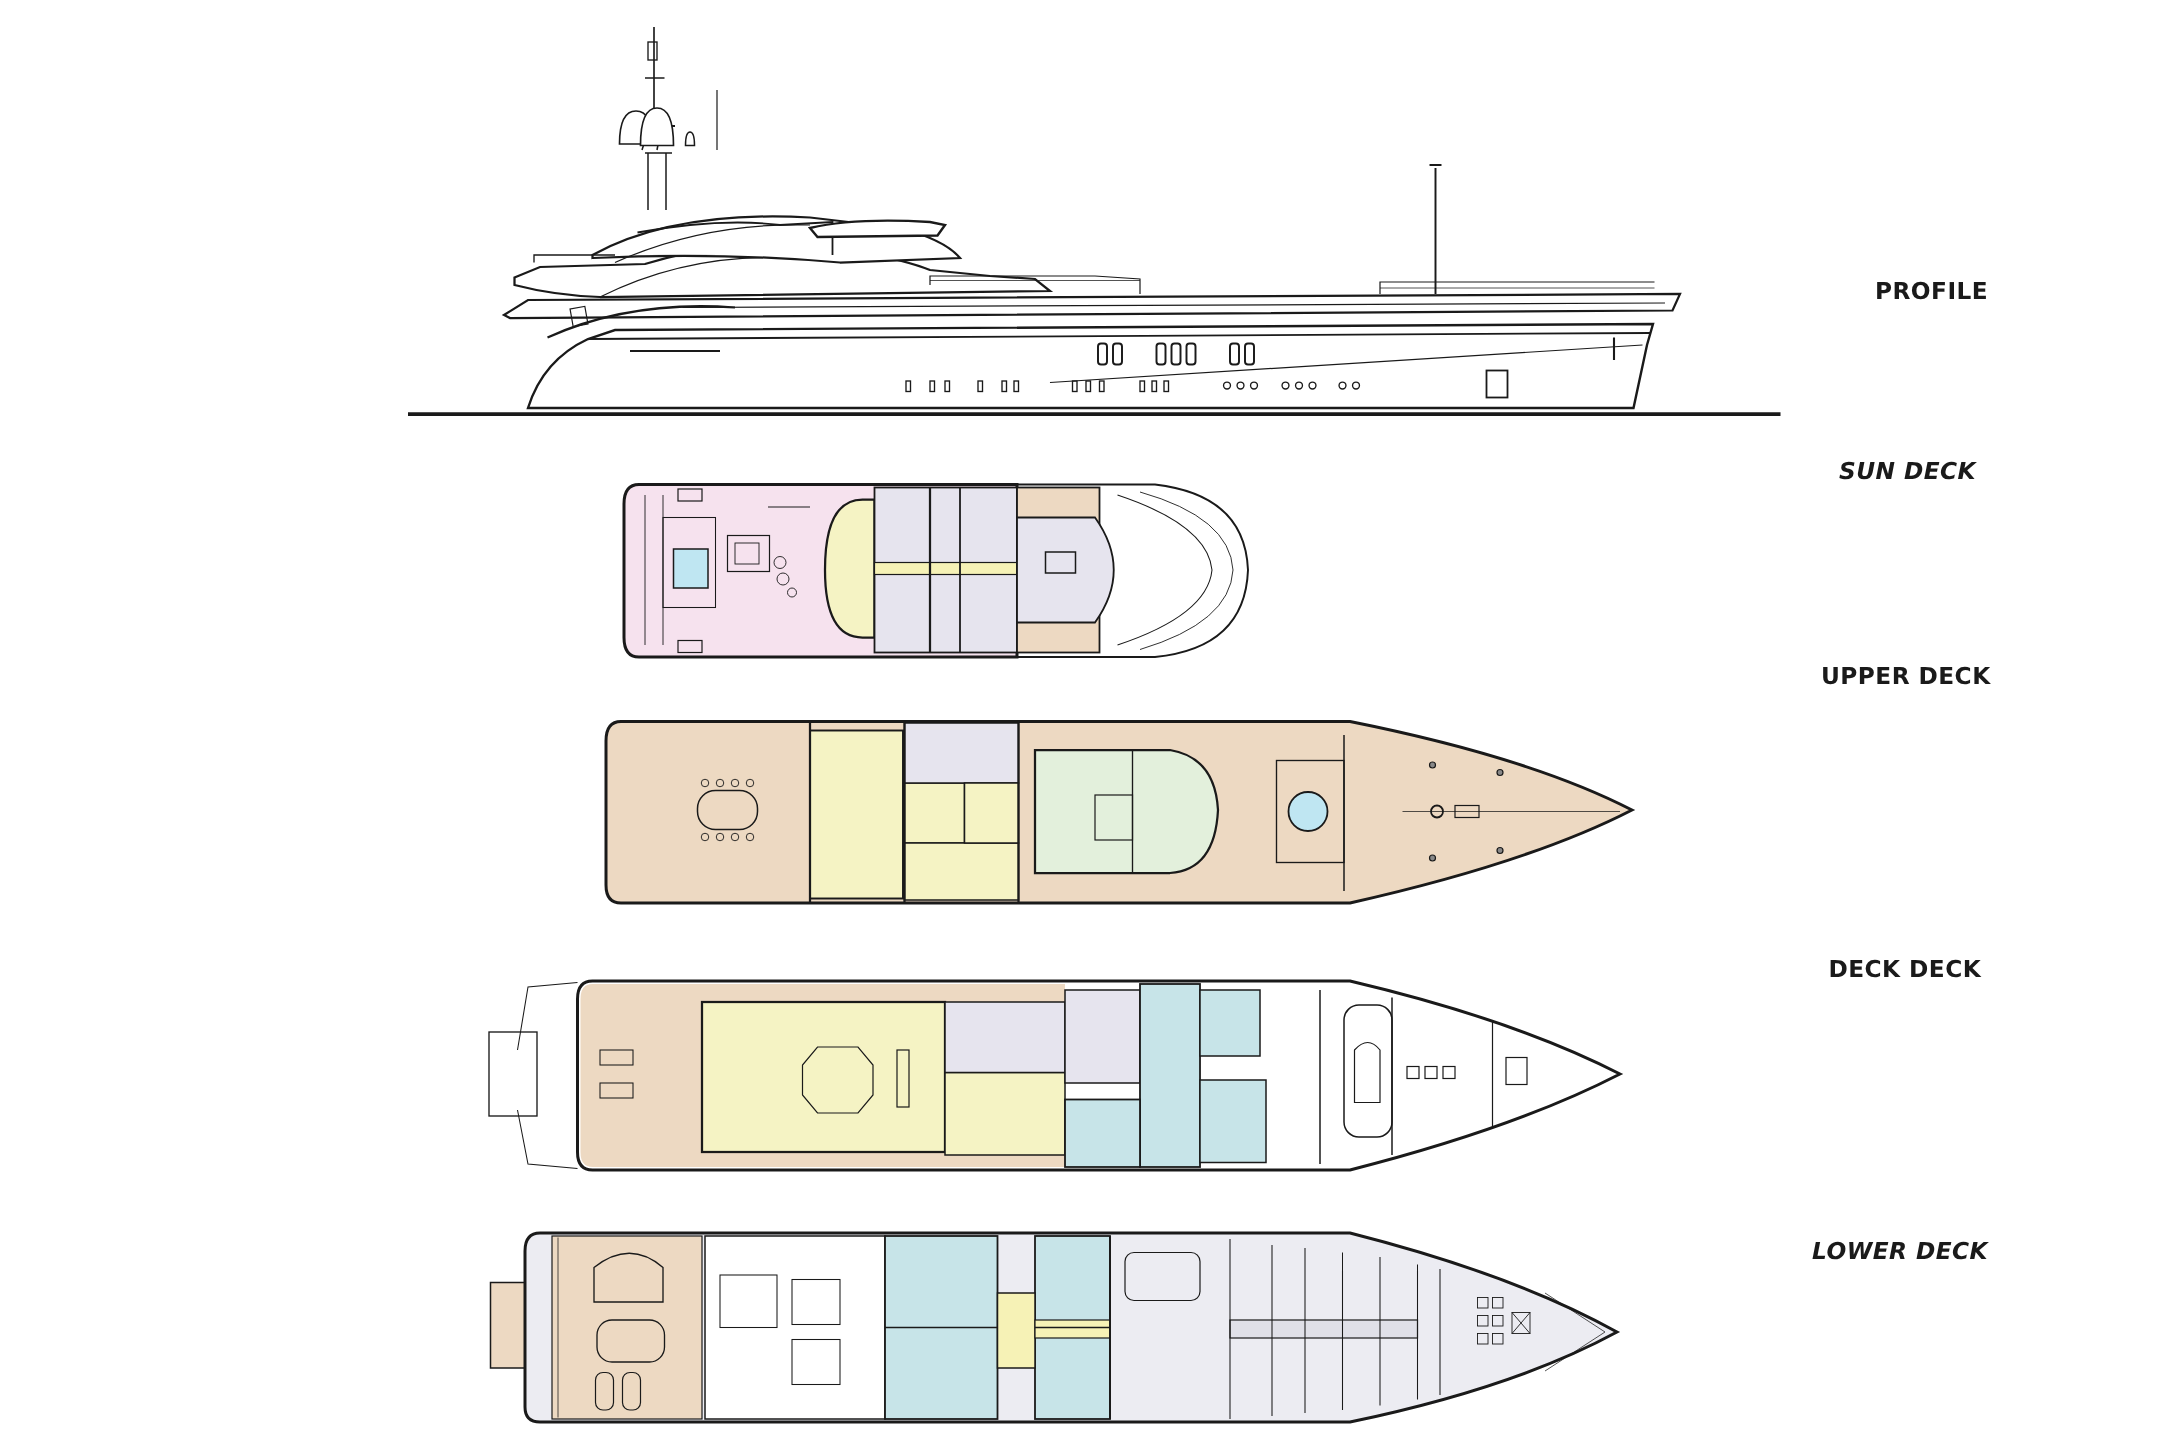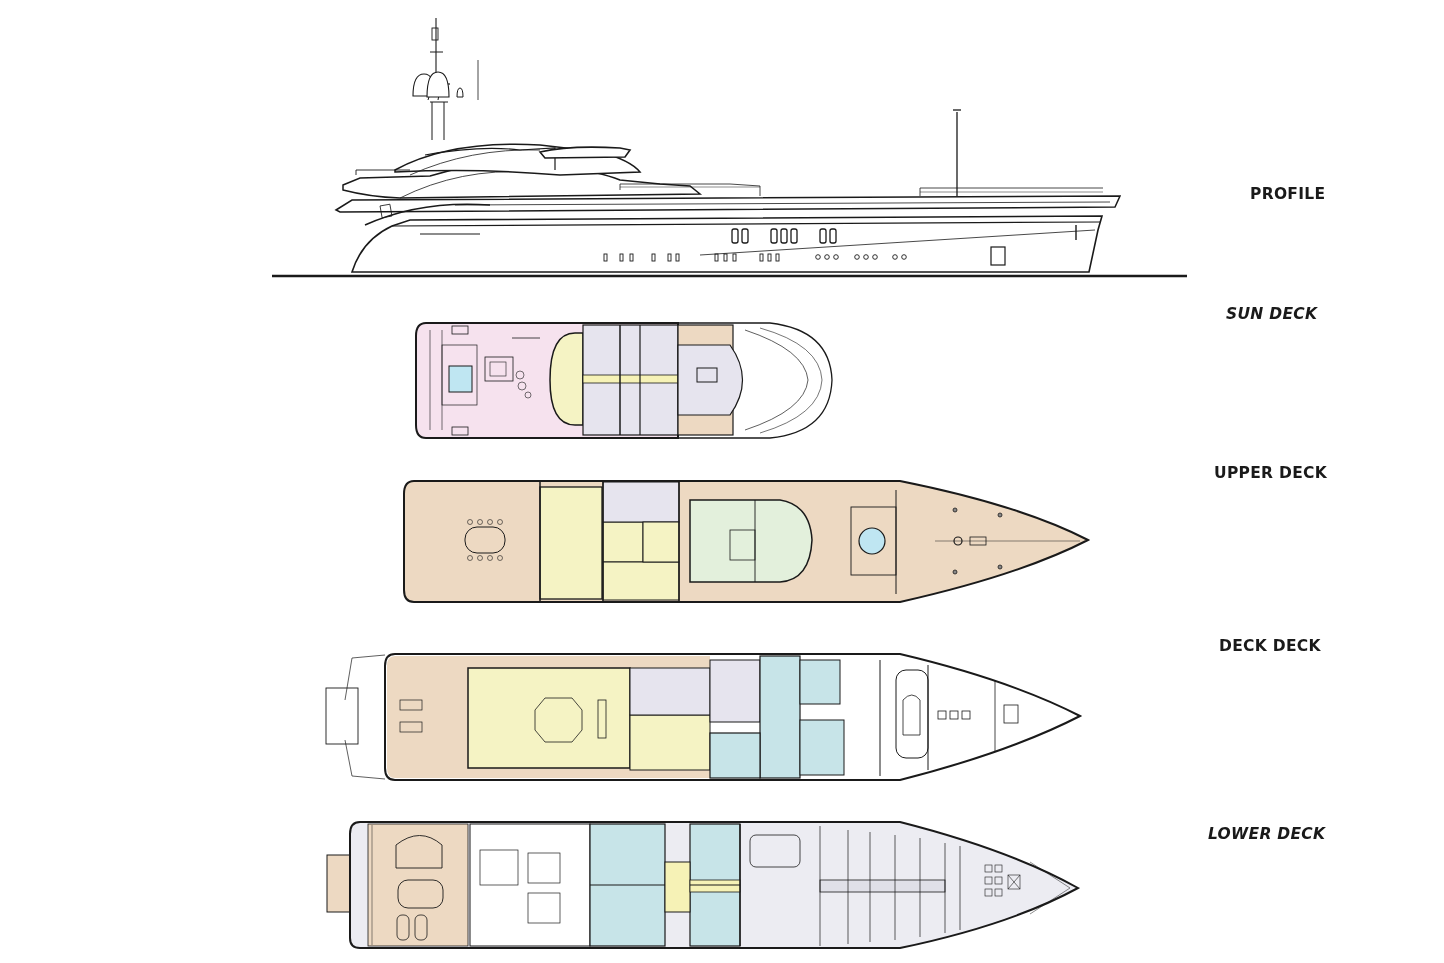--- a/index.html
+++ b/index.html
@@ -5,21 +5,21 @@
   html, body { margin:0; padding:0; background:#ffffff; }
   body { width:1444px; height:963px; position:relative; overflow:hidden; font-family:"DejaVu Sans", sans-serif; }
   .label { position:absolute; font-family:"DejaVu Sans", sans-serif; font-weight:bold; font-size:15.5px; color:#1a1a1a; letter-spacing:0.3px; white-space:nowrap; text-align:right; }
   svg.layer { position:absolute; left:0; top:0; }
 </style>
 </head>
 <body>
 
 <div class="label" style="left:1250px; top:157px;margin-top:28px;">PROFILE</div>
 <div class="label" style="left:1226px; top:305px;font-style:italic;">SUN DECK</div>
-<div class="label" style="left:1214px; top:464px;">UPPER DECK</div>
+<div class="label" style="left:1214px; top:442px;">UPPER DECK</div>
 <div class="label" style="left:1219px; top:637px;">DECK DECK</div>
 <div class="label" style="left:1208px; top:825px;font-style:italic;">LOWER DECK</div>
 
 <svg class="layer" width="1444" height="290" viewBox="0 0 1444 290" fill="none" stroke="#1a1a1a" stroke-width="1.2">
 
   <line x1="272" y1="276" x2="1187" y2="276" stroke-width="2.5"></line>
 
   <path d="M352 272 Q 362 240 392 226 L 410 220 L 1102 216 L 1098 230 L 1089 272 Z" fill="#fff" stroke-width="1.6"></path>
   <line x1="392" y1="226" x2="1100" y2="222"></line>
   <line x1="420" y1="234" x2="480" y2="234"></line>

